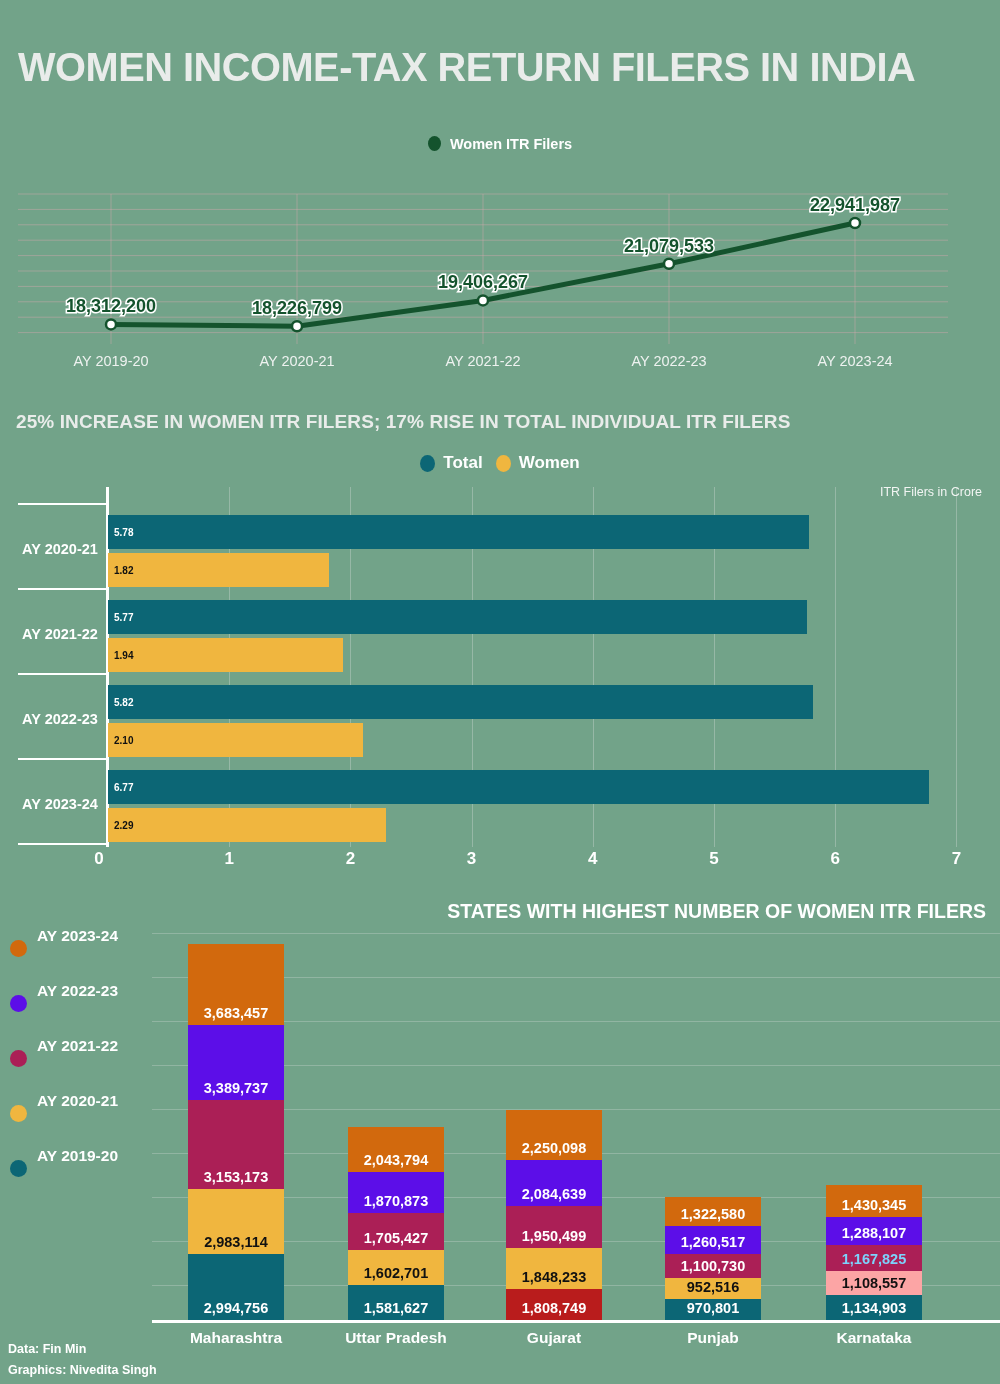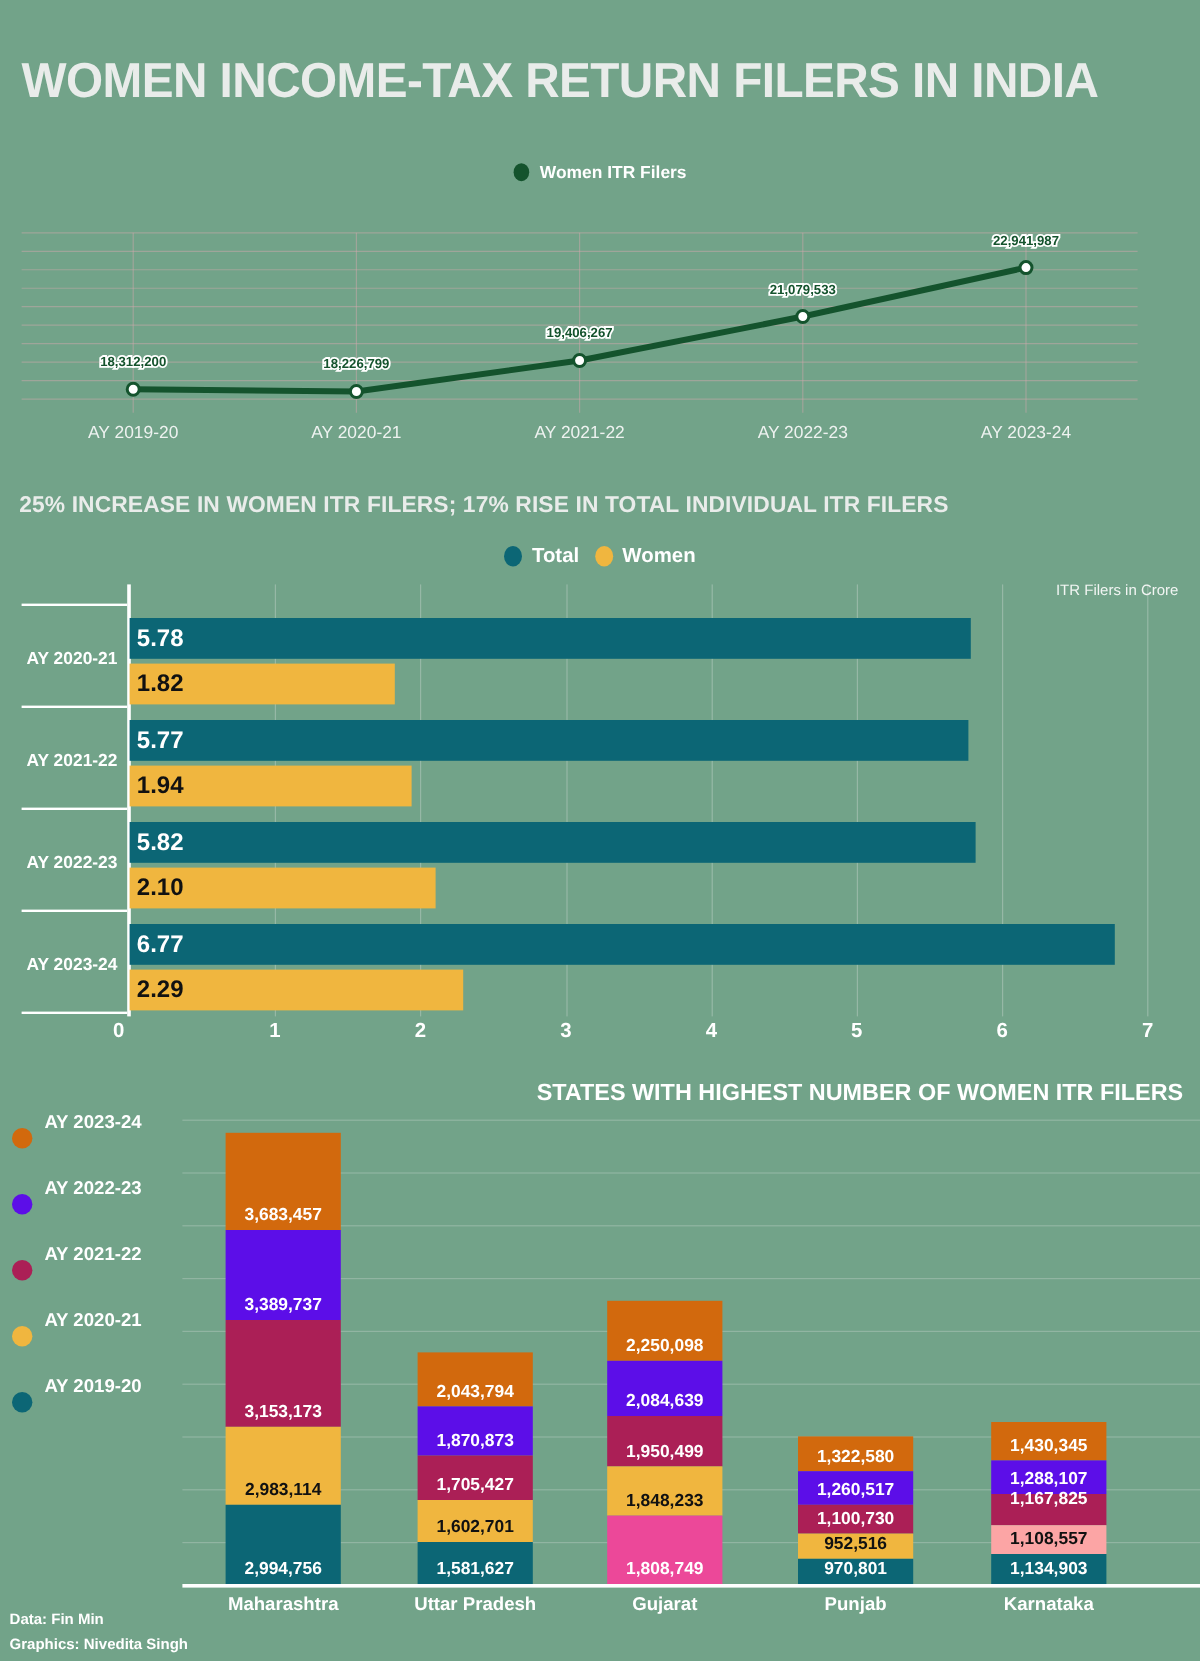--- a/index.html
+++ b/index.html
@@ -36,21 +36,21 @@
     position: absolute; left: 0; top: 353px; width: 1000px; height: 20px;
   }
   .line-xlabels span {
     position: absolute; transform: translateX(-50%);
     font-size: 14.5px; color: #eef2f0; font-weight: 400;
     font-family: "Liberation Sans Narrow","Liberation Sans",sans-serif;
     white-space: nowrap;
   }
   .pt-label {
     position: absolute; transform: translateX(-50%);
-    font-size: 11px; font-weight: 700; color: #14532d;
+    font-size: 18px; font-weight: 700; color: #14532d;
     -webkit-text-stroke: 3px #ffffff; paint-order: stroke fill;
     white-space: nowrap;
   }
 
   
   .subtitle {
     position: absolute; left: 16px; top: 411px;
     font-size: 19px; font-weight: 700; color: #e9ecea;
     font-family: "Liberation Sans Narrow","Liberation Sans",sans-serif;
     letter-spacing: 0.1px; white-space: nowrap;
@@ -85,21 +85,21 @@
   .ycat-label {
     position: absolute; left: 14px; width: 92px; text-align: center;
     font-size: 14.5px; font-weight: 700; color: #ffffff;
     font-family: "Liberation Sans Narrow","Liberation Sans",sans-serif;
   }
   .bar {
     position: absolute; left: 108px; height: 34px;
     display: flex; align-items: center;
   }
   .bar span {
-    font-size: 20px; font-weight: 700; padding-left: 6px; white-space: nowrap;
+    font-size: 10px; font-weight: 700; padding-left: 6px; white-space: nowrap;
   }
   .bar.total { background: #0c6675; }
   .bar.total span { color: #ffffff; }
   .bar.women { background: #f0b63f; }
   .bar.women span { color: #111111; }
   .bc-xlabels { position: absolute; left: 0; top: 362px; width: 1000px; height: 26px; }
   .bc-xlabels span {
     position: absolute; transform: translateX(-50%);
     font-size: 17px; font-weight: 700; color: #ffffff;
   }
@@ -331,21 +331,21 @@
         </div>
         <div class="seg" style="background: rgb(92, 14, 232); height: 45.7986px;">
           <span style="color: rgb(255, 255, 255); position: absolute; bottom: 4px;">2,084,639</span>
         </div>
         <div class="seg" style="background: rgb(171, 31, 86); height: 42.8516px;">
           <span style="color: rgb(255, 255, 255); position: absolute; bottom: 4px;">1,950,499</span>
         </div>
         <div class="seg" style="background: rgb(240, 182, 63); height: 40.6049px;">
           <span style="color: rgb(17, 17, 17); position: absolute; bottom: 4px;">1,848,233</span>
         </div>
-        <div class="seg" style="background: #ec4899; height: 57px;">
+        <div class="seg" style="background: #b91c1c; height: 31px;">
           <span style="color: rgb(255, 255, 255); position: absolute; bottom: 4px;">1,808,749</span>
         </div>
       </div>
       <div class="scol" style="left: 665px;">
         <div class="seg" style="background: rgb(210, 105, 13); height: 29.0565px;">
           <span style="color: rgb(255, 255, 255); position: absolute; bottom: 4px;">1,322,580</span>
         </div>
         <div class="seg" style="background: rgb(92, 14, 232); height: 27.693px;">
           <span style="color: rgb(255, 255, 255); position: absolute; bottom: 4px;">1,260,517</span>
         </div>
@@ -360,21 +360,21 @@
         </div>
       </div>
       <div class="scol" style="left: 826px;">
         <div class="seg" style="background: rgb(210, 105, 13); height: 31.4241px;">
           <span style="color: rgb(255, 255, 255); position: absolute; bottom: 4px;">1,430,345</span>
         </div>
         <div class="seg" style="background: rgb(92, 14, 232); height: 28.2991px;">
           <span style="color: rgb(255, 255, 255); position: absolute; bottom: 4px;">1,288,107</span>
         </div>
         <div class="seg" style="background: rgb(171, 31, 86); height: 25.6566px;">
-          <span style="color: #ffffff; position: absolute; bottom: 14px;">1,167,825</span>
+          <span style="color: #7dd3fc; position: absolute; bottom: 4px;">1,167,825</span>
         </div>
         <div class="seg" style="background: #fca5a5; height: 24.3545px;">
           <span style="color: rgb(17, 17, 17); position: absolute; bottom: 4px;">1,108,557</span>
         </div>
         <div class="seg" style="background: rgb(12, 102, 117); height: 24.9333px;">
           <span style="color: rgb(255, 255, 255); position: absolute; bottom: 4px;">1,134,903</span>
         </div>
       </div>
     </div>
   <div class="baseline"></div>

